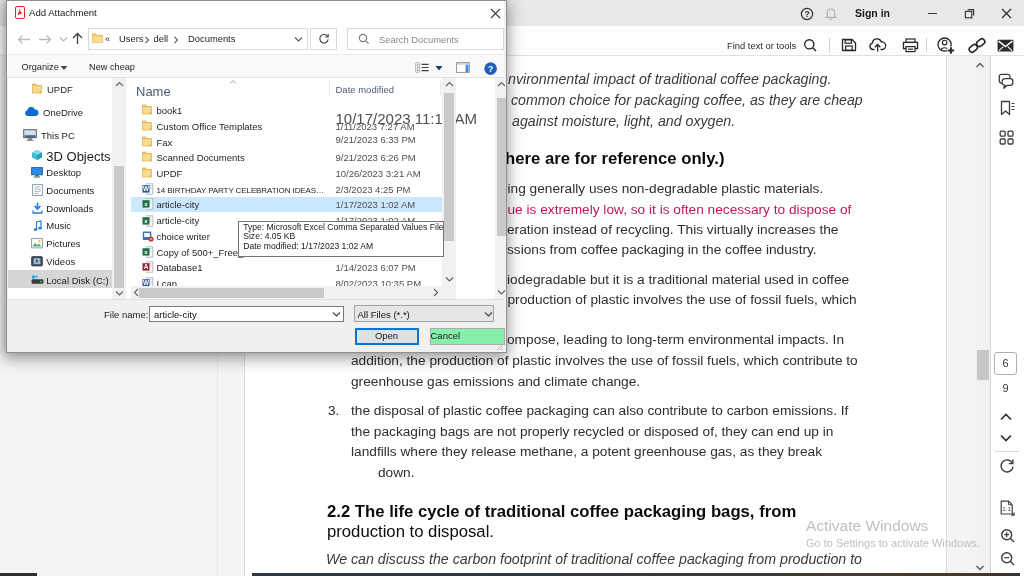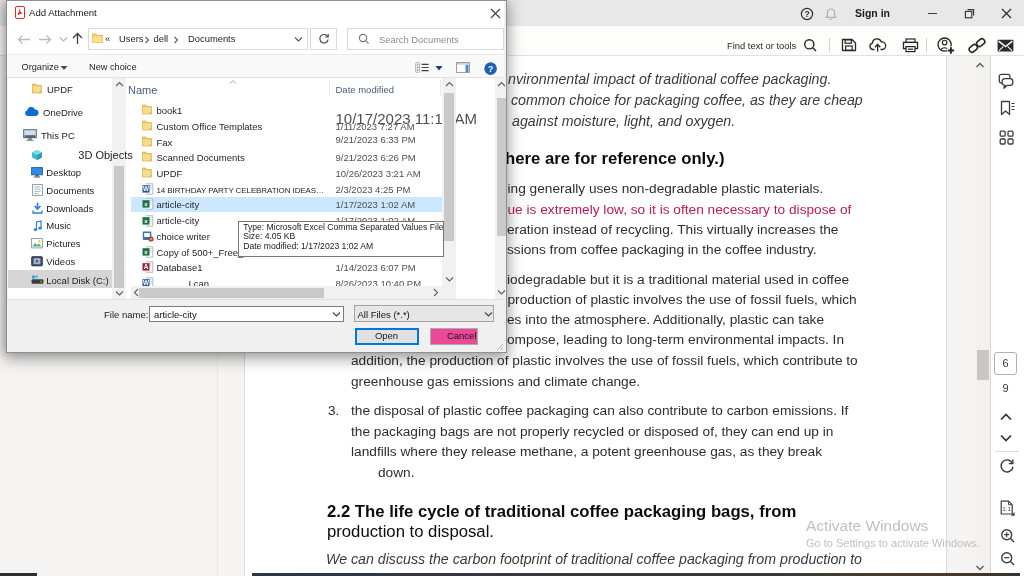--- a/index.html
+++ b/index.html
@@ -84,21 +84,20 @@
 <div class="ab nw" style="left:508px;top:69.3px;line-height:20.4px;font-size:14.2px;font-style:italic;color:#3a3a3a;">nvironmental impact of traditional coffee packaging.</div>
 <div class="ab nw" style="left:511px;top:89.9px;line-height:20.4px;font-size:14.2px;font-style:italic;color:#3a3a3a;">common choice for packaging coffee, as they are cheap</div>
 <div class="ab nw" style="left:512px;top:110.9px;line-height:20.4px;font-size:14.2px;font-style:italic;color:#3a3a3a;">against moisture, light, and oxygen.</div>
 <div class="ab nw" style="left:505px;top:149.0px;line-height:20.4px;font-size:16.7px;font-weight:bold;color:#0c0c0c;">here are for reference only.)</div>
 <div class="ab nw" style="left:507.5px;top:179.4px;line-height:20.4px;font-size:13.7px;color:#2e2e2e;text-align:right;">ing generally uses non-degradable plastic materials.</div>
 <div class="ab nw" style="left:507.5px;top:199.7px;line-height:20.4px;font-size:13.7px;color:#be185d;">ue is extremely low, so it is often necessary to dispose of</div>
 <div class="ab nw" style="left:507px;top:220.0px;line-height:20.4px;font-size:13.7px;color:#2e2e2e;">eration instead of recycling. This virtually increases the</div>
 <div class="ab nw" style="left:507px;top:239.8px;line-height:20.4px;font-size:13.7px;color:#2e2e2e;">ssions from coffee packaging in the coffee industry.</div>
 <div class="ab nw" style="left:507px;top:269.7px;line-height:20.4px;font-size:13.7px;color:#2e2e2e;">iodegradable but it is a traditional material used in coffee</div>
 <div class="ab nw" style="left:507.5px;top:290.0px;line-height:20.4px;font-size:13.7px;color:#2e2e2e;">production of plastic involves the use of fossil fuels, which</div>
-<div class="ab nw" style="left:507px;top:310.0px;line-height:20.4px;font-size:13.7px;color:#2e2e2e;">es into the atmosphere. Additionally, plastic can take</div>
 <div class="ab nw" style="left:507px;top:330.3px;line-height:20.4px;font-size:13.7px;color:#2e2e2e;">ompose, leading to long-term environmental impacts. In</div>
 <div class="ab nw" style="left:351px;top:350.8px;line-height:20.4px;font-size:13.7px;color:#2e2e2e;">addition, the production of plastic involves the use of fossil fuels, which contribute to</div>
 <div class="ab nw" style="left:351px;top:371.8px;line-height:20.4px;font-size:13.7px;color:#2e2e2e;">greenhouse gas emissions and climate change.</div>
 <div class="ab nw" style="left:328px;top:401.3px;line-height:20.4px;font-size:13.7px;color:#2e2e2e;">3.</div>
 <div class="ab nw" style="left:351px;top:401.3px;line-height:20.4px;font-size:13.7px;color:#2e2e2e;">the disposal of plastic coffee packaging can also contribute to carbon emissions. If</div>
 <div class="ab nw" style="left:351px;top:442.1px;line-height:20.4px;font-size:13.7px;color:#2e2e2e;">landfills where they release methane, a potent greenhouse gas, as they break</div>
 <div class="ab nw" style="left:351px;top:421.7px;line-height:20.4px;font-size:13.7px;color:#2e2e2e;">the packaging bags are not properly recycled or disposed of, they can end up in</div>
 <div class="ab nw" style="left:351px;top:462.5px;line-height:20.4px;font-size:13.7px;color:#2e2e2e;margin-left:27px;">down.</div>
 <div class="ab nw" style="left:327px;top:501.7px;line-height:20.4px;font-size:16.7px;font-weight:bold;color:#0c0c0c;">2.2 The life cycle of traditional coffee packaging bags, from</div>
 <div class="ab nw" style="left:327px;top:522.2px;line-height:20.4px;font-size:16.7px;font-weight:normal;color:#0c0c0c;">production to disposal.</div>
@@ -201,21 +200,21 @@
 <svg class="ab" style="left:351px;top:32px" width="12" height="12">
 <circle cx="5" cy="5" r="3.6" stroke="#767676" stroke-width="1.1" fill="none"></circle>
 <path d="M7.7 7.7 L10.6 10.6" stroke="#767676" stroke-width="1.1"></path>
       </svg>
 <div class="ab nw" style="left:372px;top:33px;font-size:9.4px;color:#8c8c8c;">Search Documents</div>
 <div class="ab" style="left:0;top:53px;width:497px;height:24px;background:#f9f9f9;border-top:1px solid #ececec;border-bottom:1px solid #e2e2e2;box-sizing:border-box;"></div>
 <div class="ab nw" style="left:14.5px;top:61.2px;font-size:9.2px;color:#1f1f1f;text-align:center;">Organize</div>
 <svg class="ab" style="left:53px;top:64px" width="8" height="6">
         <path d="M0.5 1 L7.5 1 L4 5 Z" fill="#4b4b4b"></path>
       </svg>
-<div class="ab nw" style="left:82px;top:61.2px;font-size:9.2px;color:#1f1f1f;">New choice</div>
+<div class="ab nw" style="left:82px;top:61.2px;font-size:9.2px;color:#1f1f1f;">New cheap</div>
 <svg class="ab" style="left:408px;top:60.5px" width="15" height="11">
 <rect x="0.7" y="0.7" width="4" height="9.6" rx="1" stroke="#9a9a9a" stroke-width="0.8" fill="#fff"></rect>
 <circle cx="2.7" cy="2.8" r="0.9" fill="#7fb069"></circle>
         <circle cx="2.7" cy="5.5" r="0.9" fill="#6f9fd8"></circle>
         <circle cx="2.7" cy="8.2" r="0.9" fill="#d87c6f"></circle>
 <path d="M6.6 2.4 L13.6 2.4 M6.6 5.5 L13.6 5.5 M6.6 8.6 L13.6 8.6" stroke="#3f3f3f" stroke-width="1.1"></path>
       </svg>
 <svg class="ab" style="left:428px;top:63.5px" width="8" height="6">
         <path d="M0.5 1 L7.5 1 L4 5.4 Z" fill="#1f3a6e"></path>
       </svg>
@@ -253,21 +252,21 @@
 <rect x="1.6" y="6.2" width="10.8" height="2.5" fill="#57606b"></rect>
 <rect x="5" y="9.2" width="4" height="1.6" fill="#6b7682"></rect>
         <rect x="3.4" y="10.8" width="7.2" height="1" fill="#6b7682"></rect>
       </svg>
 <div class="ab nw" style="left:34px;top:128.8px;font-size:9.5px;color:#1c1c1c;">This PC</div>
 <svg class="ab" style="left:23.7px;top:148px" width="12" height="12">
 <path d="M6 1 L11 3.5 L11 8.5 L6 11 L1 8.5 L1 3.5 Z" fill="#3fbccf"></path>
 <path d="M6 1 L11 3.5 L6 6 L1 3.5 Z" fill="#7fd9e6"></path>
 <path d="M6 6 L11 3.5 L11 8.5 L6 11 Z" fill="#2d9fb5"></path>
       </svg>
-<div class="ab nw" style="left:39.3px;top:148.2px;font-size:11px;color:#1c1c1c;margin-left:32px;">3D Objects</div>
+<div class="ab nw" style="left:39.3px;top:148.2px;font-size:13px;color:#1c1c1c;">3D Objects</div>
 <svg class="ab" style="left:23.7px;top:165.5px" width="12" height="11">
 <rect x="0.6" y="0.6" width="10.8" height="7.2" fill="#2f8be6" stroke="#1e5f9e" stroke-width="0.9"></rect>
 <rect x="4.2" y="8" width="3.6" height="1.5" fill="#51616e"></rect>
         <rect x="2.8" y="9.5" width="6.4" height="1" fill="#51616e"></rect>
       </svg>
 <div class="ab nw" style="left:39.3px;top:165.6px;font-size:9.5px;color:#1c1c1c;">Desktop</div>
 <svg class="ab" style="left:24.5px;top:183px" width="11" height="12">
 <rect x="0.6" y="0.6" width="9.8" height="10.8" fill="#fff" stroke="#8496a5" stroke-width="0.9"></rect>
 <path d="M2.4 3 L8.6 3 M2.4 5.2 L8.6 5.2 M2.4 7.4 L8.6 7.4 M2.4 9.6 L6.4 9.6" stroke="#9fb0bf" stroke-width="0.9"></path>
       </svg>
@@ -295,21 +294,21 @@
 <path d="M5 3.6 L7.6 5.2 L5 6.8 Z" fill="#3d4c5c"></path>
       </svg>
 <div class="ab nw" style="left:39.3px;top:255.3px;font-size:9.5px;color:#1c1c1c;">Videos</div>
 <svg class="ab" style="left:23.5px;top:273.5px" width="13" height="10">
 <rect x="1" y="0.5" width="3" height="3" fill="#29a8e0"></rect>
         <rect x="4.6" y="0.5" width="2" height="2" fill="#29a8e0"></rect>
 <rect x="0.6" y="4.2" width="11.8" height="4.6" rx="1" fill="#3a3d40"></rect>
 <circle cx="10" cy="6.5" r="1" fill="#37c837"></circle>
       </svg>
 <div class="ab nw" style="left:39.3px;top:273.7px;font-size:9.5px;color:#1c1c1c;">Local Disk (C:)</div>
-<div class="ab nw" style="left:121px;top:82.7px;font-size:11px;color:#4a5c78;">Name</div>
+<div class="ab nw" style="left:129px;top:82.7px;font-size:13px;color:#4a5c78;">Name</div>
 <svg class="ab" style="left:222px;top:77.5px" width="8" height="6">
         <path d="M1 4.5 L4 1.5 L7 4.5" stroke="#a0a8b0" stroke-width="1" fill="none"></path>
       </svg>
 <div class="ab nw" style="left:328.5px;top:82.7px;font-size:9.5px;color:#4a5c78;">Date modified</div>
 <div class="ab" style="left:322px;top:79px;width:1px;height:16px;background:#e8e8e8;"></div>
 <div class="ab" style="left:433px;top:79px;width:1px;height:16px;background:#e8e8e8;"></div>
 <div class="ab" style="left:124px;top:195.8px;width:311px;height:15.6px;background:#cce8ff;"></div>
 <svg class="ab" style="left:134.5px;top:103.3px" width="10" height="11" viewBox="0 0 10 11">
 <path d="M0.5 1.5 L0.5 10 L9.5 10 L9.5 2.5 L4.6 2.5 L3.8 1 L0.5 1 Z" fill="#eec965" stroke="#dca83c" stroke-width="0.7"></path>
 <path d="M0.9 3.4 L9.1 3.4 L9.1 9.6 L0.9 9.6 Z" fill="#f6dc92"></path>
@@ -390,22 +389,22 @@
 <text x="4" y="8" font-size="6.4" font-weight="bold" text-anchor="middle" fill="#fff" font-family="Liberation Sans">A</text>
       </svg>
 <div class="ab nw" style="left:149.5px;top:261.0px;font-size:9.5px;color:#23242a;">Database1</div>
 <div class="ab nw" style="left:328.5px;top:261.0px;font-size:9.5px;color:#4f4f4f;">1/14/2023 6:07 PM</div>
 <svg class="ab" style="left:134.5px;top:276.0px" width="12" height="12">
 <path d="M4 0.8 L10.8 0.8 L10.8 11.2 L4 11.2" fill="#fff" stroke="#9aa7b4" stroke-width="0.8"></path>
 <path d="M5.4 2.6 L9.6 2.6 M5.4 4.4 L9.6 4.4 M5.4 6.2 L9.6 6.2" stroke="#b9c3cc" stroke-width="0.8"></path>
 <rect x="0.5" y="2.2" width="7" height="7.4" fill="#2b579a"></rect>
 <text x="4" y="8" font-size="6.4" font-weight="bold" text-anchor="middle" fill="#fff" font-family="Liberation Sans">W</text>
       </svg>
-<div class="ab nw" style="left:149.5px;top:276.8px;font-size:9.5px;color:#23242a;margin-left:32px;">I can</div>
-<div class="ab nw" style="left:328.5px;top:276.8px;font-size:9.5px;color:#4f4f4f;">8/26/2023 10:40 PM</div>
+<div class="ab nw" style="left:149.5px;top:276.8px;font-size:9.5px;color:#23242a;">I can</div>
+<div class="ab nw" style="left:328.5px;top:276.8px;font-size:9.5px;color:#4f4f4f;">8/02/2023 10:35 PM</div>
 <div class="ab" style="left:435px;top:77px;width:13.5px;height:208px;background:#f1f1f1;"></div>
 <div class="ab" style="left:436.5px;top:92px;width:10.5px;height:148px;background:#c9c9c9;"></div>
 <svg class="ab" style="left:437.5px;top:80px" width="9" height="7">
         <path d="M1 5 L4.5 1.5 L8 5" stroke="#606060" stroke-width="1.1" fill="none"></path>
       </svg>
 <svg class="ab" style="left:437.5px;top:275px" width="9" height="7">
         <path d="M1 1.5 L4.5 5 L8 1.5" stroke="#606060" stroke-width="1.1" fill="none"></path>
       </svg>
 <div class="ab" style="left:124px;top:285px;width:324.5px;height:13px;background:#f1f1f1;"></div>
 <div class="ab" style="left:132px;top:286.5px;width:185px;height:10px;background:#c9c9c9;"></div>
@@ -431,17 +430,17 @@
 <div class="ab nw" style="left:147px;top:307.5px;font-size:9.5px;color:#111;">article-city</div>
 <svg class="ab" style="left:325px;top:310px" width="9" height="7">
         <path d="M1 1.5 L4.5 5 L8 1.5" stroke="#444" stroke-width="1.1" fill="none"></path>
       </svg>
 <div class="ab" style="left:346.5px;top:303.5px;width:140.5px;height:17.5px;background:#e6e6e6;border:1px solid #a2a2a2;box-sizing:border-box;"></div>
 <div class="ab nw" style="left:350.5px;top:307.5px;font-size:9.5px;color:#111;">All Files (*.*)</div>
 <svg class="ab" style="left:477px;top:310px" width="9" height="7">
         <path d="M1 1.5 L4.5 5 L8 1.5" stroke="#444" stroke-width="1.1" fill="none"></path>
       </svg>
 <div class="ab" style="left:347.5px;top:327px;width:64px;height:16.5px;background:#e1e1e1;border:2px solid #0078d7;box-sizing:border-box;font-size:9.5px;color:#161616;text-align:center;line-height:12.5px;">Open</div>
-<div class="ab" style="left:422.5px;top:327px;width:48px;height:16.5px;background:#ec4899;border:1px solid #acacac;box-sizing:border-box;font-size:9.5px;color:#161616;text-align:right;line-height:14.5px;">Cancel</div>
+<div class="ab" style="left:422.5px;top:327px;width:75px;height:16.5px;background:#86efac;border:1px solid #acacac;box-sizing:border-box;font-size:9.5px;color:#161616;text-align:left;line-height:14.5px;">Cancel</div>
 <svg class="ab" style="left:489px;top:342px" width="8" height="8">
 <path d="M7 1 L1 7 M7 4 L4 7 M7 7 L6.4 7" stroke="#b0b0b0" stroke-width="1"></path>
       </svg>
 </div>
 </div>
 </body></html>

